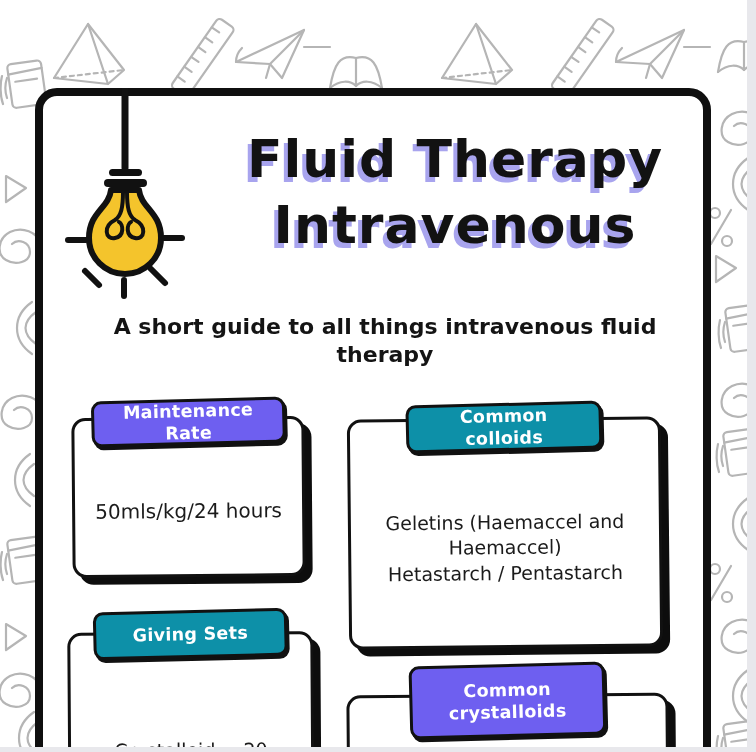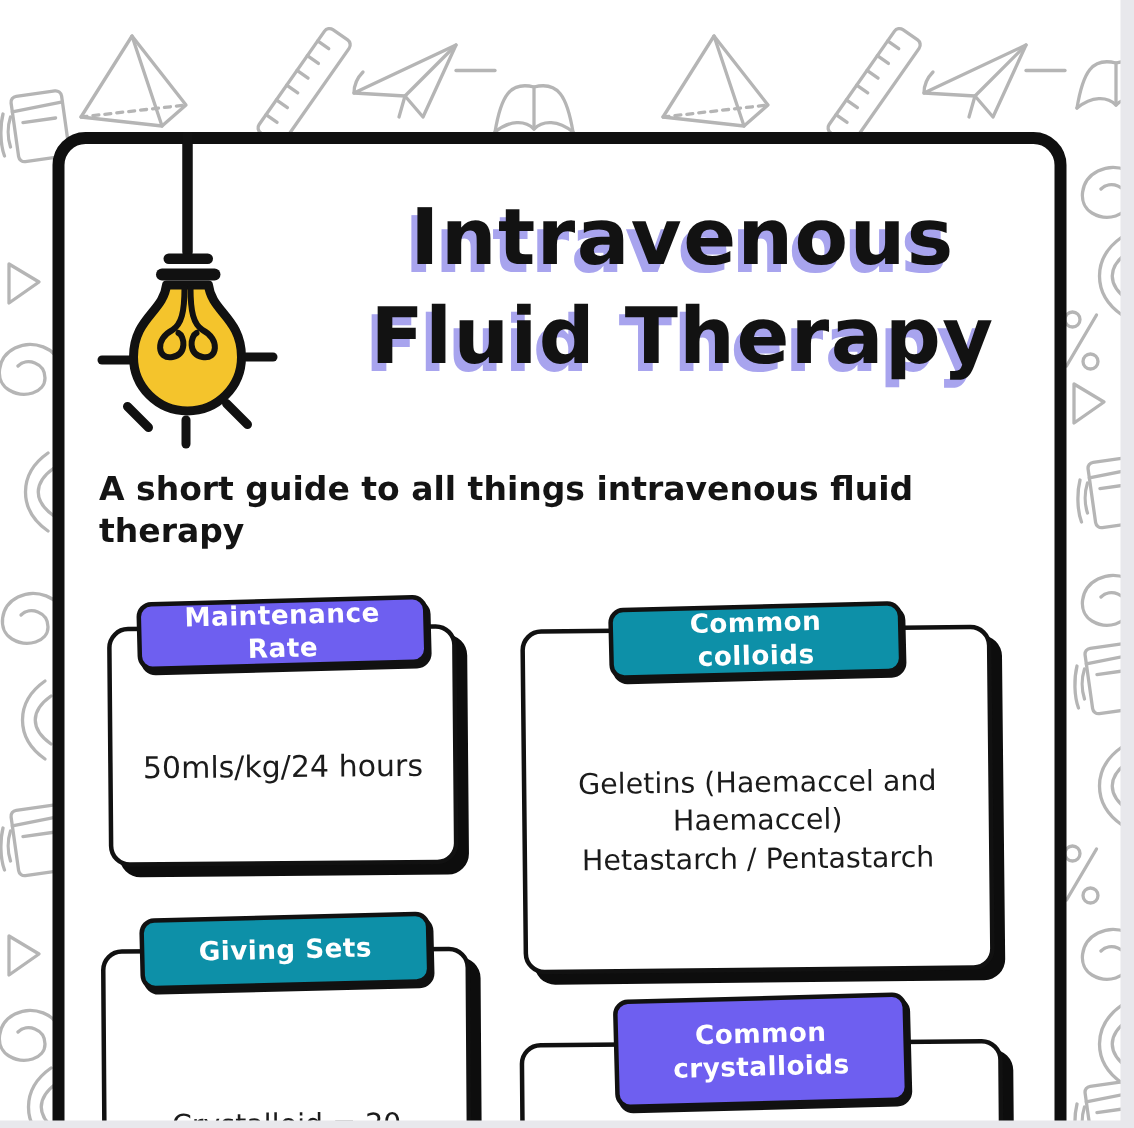--- a/index.html
+++ b/index.html
@@ -19,21 +19,21 @@
     position:absolute;left:35px;top:88px;width:676px;height:700px;
     background:#ffffff;border:8px solid #0f0f0f;border-radius:22px;
   }
   .bulb{position:absolute;left:55px;top:88px;}
   .title{
     position:absolute;left:215px;top:126px;width:480px;text-align:center;
     font-weight:800;font-size:52px;line-height:66px;color:#121212;
     letter-spacing:1px;text-shadow:-4px 5px 0 #a8a4ee;
   }
   .subtitle{
-    position:absolute;left:66px;top:313px;width:600px;
+    position:absolute;left:85px;top:313px;width:600px;text-align:center;
     font-family:"DejaVu Sans",sans-serif;font-weight:600;font-size:22px;line-height:28px;color:#141414;
   }
   
   .card{
     position:absolute;background:#ffffff;border:3.5px solid #111;border-radius:14px;
     box-shadow:7px 7px 0 #0d0d0d;
   }
   .card-1{left:72px;top:417px;width:233px;height:160px;transform:rotate(-0.5deg);}
   .card-2{left:348px;top:418px;width:314px;height:230px;transform:rotate(-0.6deg);}
   .card-3{left:68px;top:632px;width:246px;height:215px;transform:rotate(-0.4deg);}
@@ -166,22 +166,22 @@
     <path d="M68,104 C68,120 66,128 60,132 C48,138 50,152 60,150 C70,148 68,136 64,134" fill="none" stroke="#111" stroke-width="4" stroke-linecap="round"></path>
     <path d="M72,104 C72,120 74,128 80,132 C92,138 90,152 80,150 C70,148 72,136 76,134" fill="none" stroke="#111" stroke-width="4" stroke-linecap="round"></path>
     <line x1="13" y1="152" x2="31" y2="152" stroke="#111" stroke-width="6" stroke-linecap="round"></line>
     <line x1="109" y1="150" x2="127" y2="150" stroke="#111" stroke-width="6" stroke-linecap="round"></line>
     <line x1="30" y1="183" x2="44" y2="197" stroke="#111" stroke-width="6" stroke-linecap="round"></line>
     <line x1="96" y1="181" x2="110" y2="195" stroke="#111" stroke-width="6" stroke-linecap="round"></line>
     <line x1="69" y1="192" x2="69" y2="208" stroke="#111" stroke-width="6" stroke-linecap="round"></line>
   </svg>
 
   <div class="title">
+    <div>Fluid Therapy</div>
     <div>Intravenous</div>
-    <div>Fluid Therapy</div>
   </div>
 
   <div class="subtitle">A short guide to all things intravenous fluid therapy</div>
 
   <div class="card card-1">
     <div class="badge badge-purple badge-1">
       <span>Maintenance Rate</span>
     </div>
     <div class="card-body">
       <span>50mls/kg/24 hours</span>

